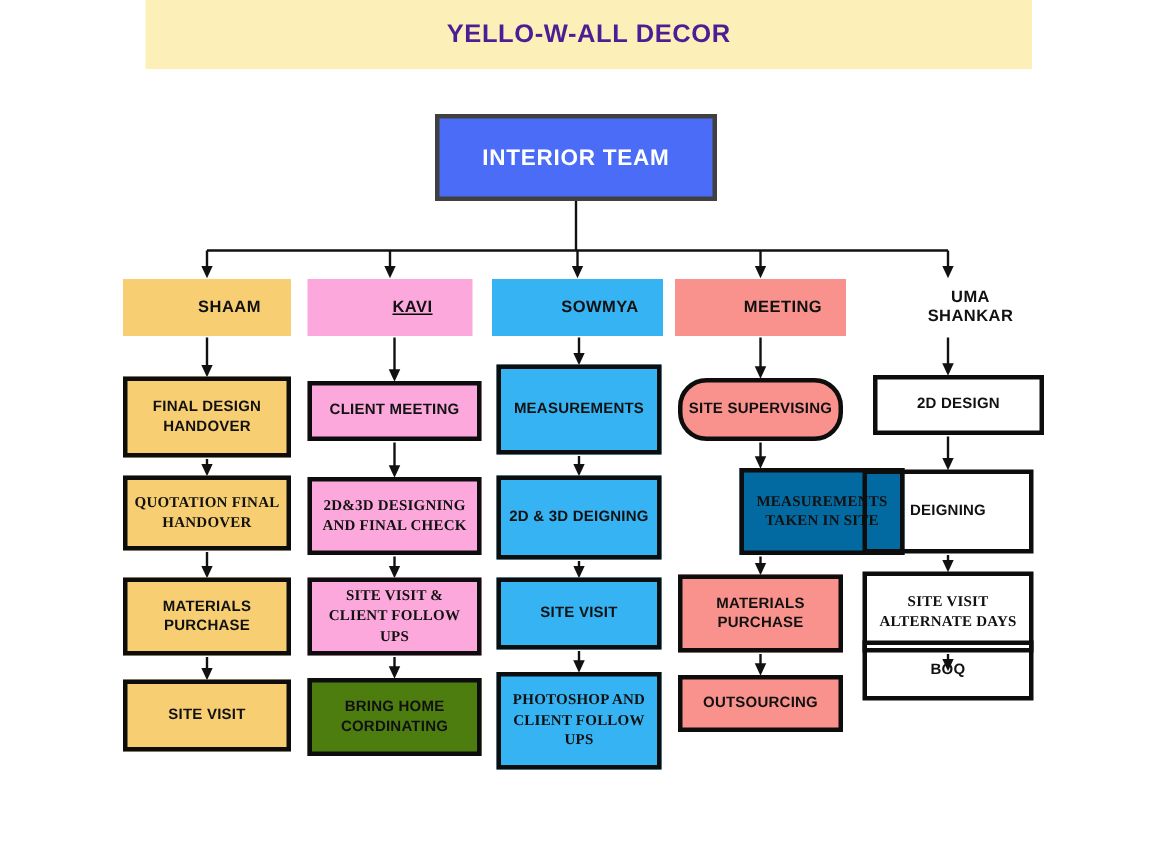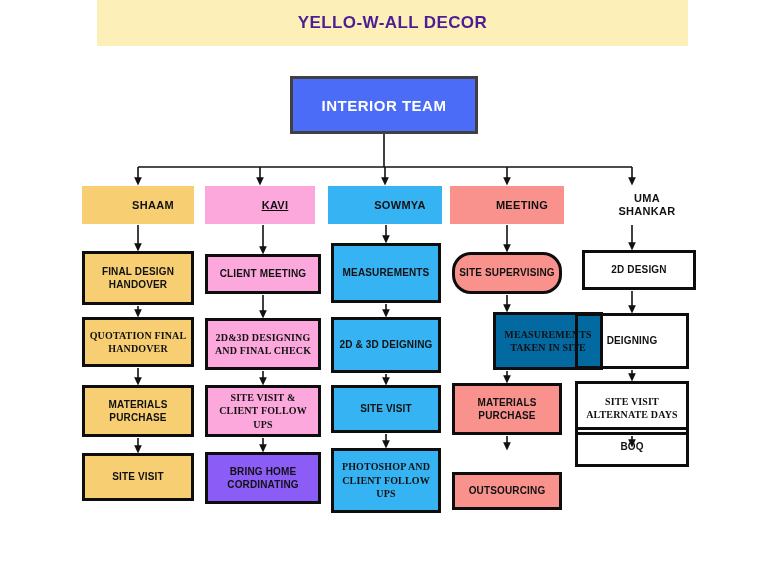--- a/index.html
+++ b/index.html
@@ -182,21 +182,21 @@
       </div>
       <div class="task-box" style="left: 205px; top: 254px; width: 116px; height: 40px; background: rgb(253, 168, 221);">
         <span class="task-text">CLIENT MEETING</span>
       </div>
       <div class="task-box wide-text" style="left: 205px; top: 318px; width: 116px; height: 52px; background: rgb(253, 168, 221);">
         <span class="task-text">2D&amp;3D DESIGNING AND FINAL CHECK</span>
       </div>
       <div class="task-box wide-text" style="left: 205px; top: 385px; width: 116px; height: 52px; background: rgb(253, 168, 221);">
         <span class="task-text">SITE VISIT &amp; CLIENT FOLLOW UPS</span>
       </div>
-      <div class="task-box" style="left: 205px; top: 452px; width: 116px; height: 52px; background: #8b5cf6;">
+      <div class="task-box" style="left: 205px; top: 452px; width: 116px; height: 52px; background: #4d7c0f;">
         <span class="task-text">BRING HOME CORDINATING</span>
       </div>
       <div class="dept-header" style="left: 328px; top: 186px; width: 114px; height: 38px; background: rgb(53, 179, 242);">
         <span class="dept-text">SOWMYA</span>
       </div>
       <div class="task-box" style="left: 331px; top: 243px; width: 110px; height: 60px; background: rgb(53, 179, 242);">
         <span class="task-text">MEASUREMENTS</span>
       </div>
       <div class="task-box" style="left: 331px; top: 317px; width: 110px; height: 56px; background: rgb(53, 179, 242);">
         <span class="task-text">2D &amp; 3D DEIGNING</span>
@@ -212,21 +212,21 @@
       </div>
       <div class="task-box" style="left: 452px; top: 252px; width: 110px; height: 42px; background: rgb(249, 146, 141); border-radius: 19px;">
         <span class="task-text">SITE SUPERVISING</span>
       </div>
       <div class="task-box wide-text" style="left: 452px; top: 312px; width: 110px; height: 58px; background: #0369a1; margin-left: 41px;">
         <span class="task-text">MEASUREMENTS TAKEN IN SITE</span>
       </div>
       <div class="task-box" style="left: 452px; top: 383px; width: 110px; height: 52px; background: rgb(249, 146, 141);">
         <span class="task-text">MATERIALS PURCHASE</span>
       </div>
-      <div class="task-box" style="left: 452px; top: 472px; width: 110px; height: 36px; background: rgb(249, 146, 141);">
+      <div class="task-box" style="left: 452px; top: 450px; width: 110px; height: 36px; background: rgb(249, 146, 141);">
         <span class="task-text">OUTSOURCING</span>
       </div>
       <div class="dept-header" style="left: 575px; top: 186px; width: 114px; height: 38px;">
         <span class="dept-text">UMA SHANKAR</span>
       </div>
       <div class="task-box" style="left: 582px; top: 250px; width: 114px; height: 40px;">
         <span class="task-text">2D DESIGN</span>
       </div>
       <div class="task-box" style="left: 575px; top: 313px; width: 114px; height: 56px;">
         <span class="task-text">DEIGNING</span>

